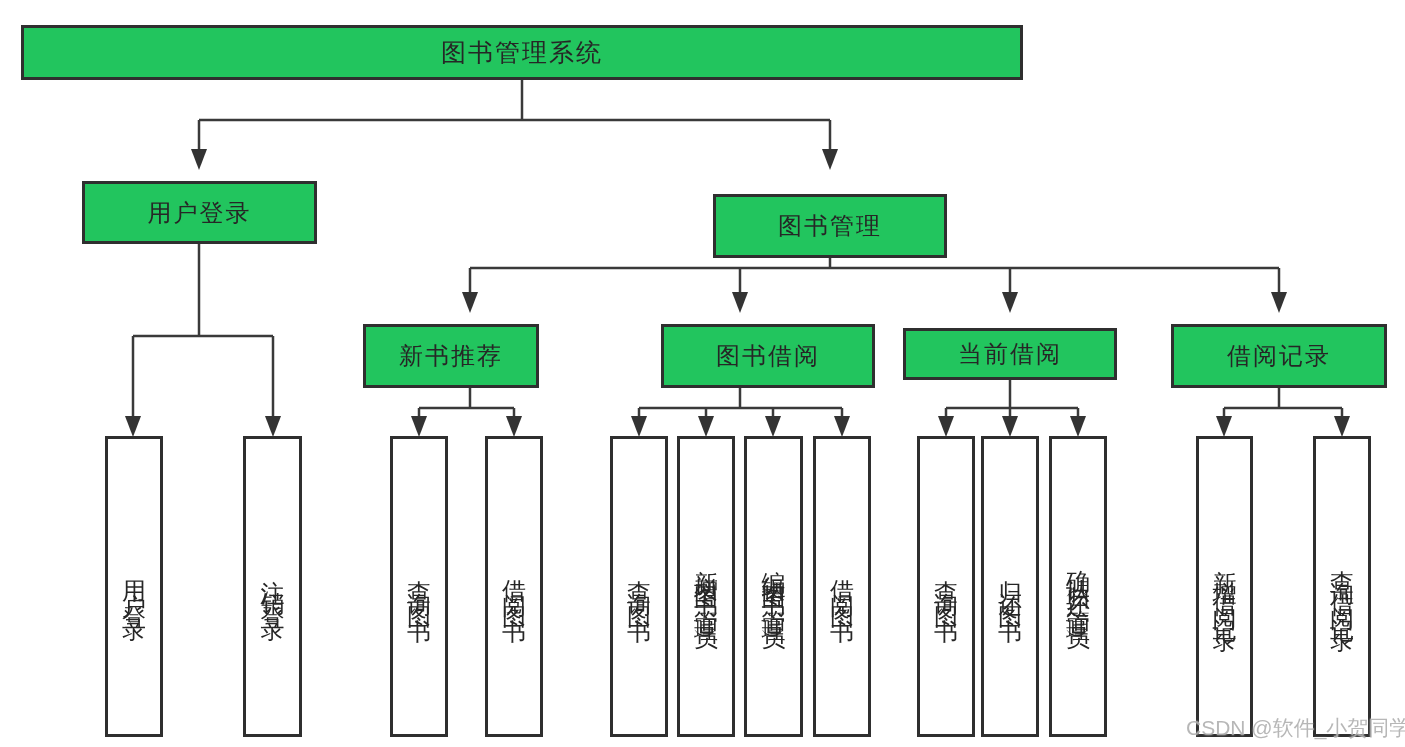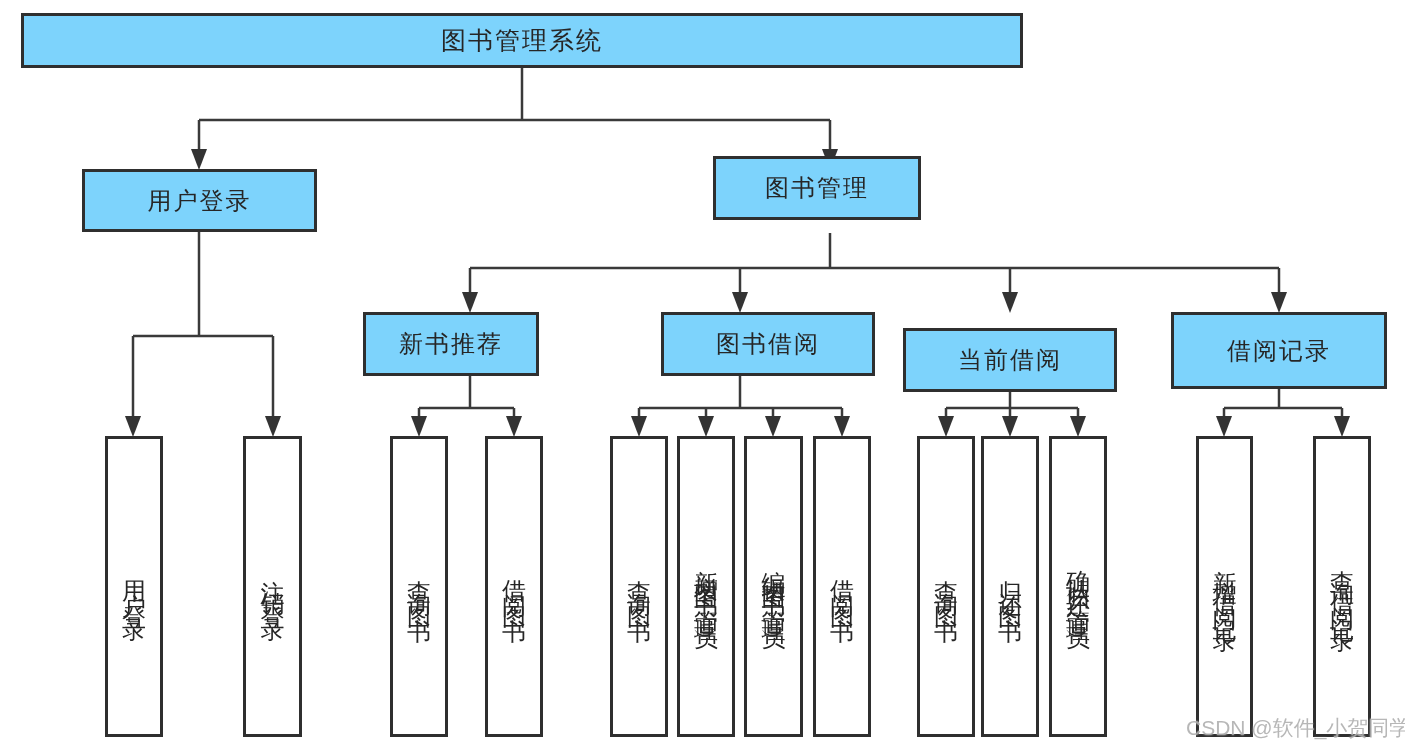--- a/index.html
+++ b/index.html
@@ -20,24 +20,25 @@
     position: absolute;
     left: 0;
     top: 0;
     width: 1405px;
     height: 747px;
   }
   .node {
     position: absolute;
     box-sizing: border-box;
     border: 3px solid #2f2f2f;
-    background: #7dd3fc;
+    background: #22c55e;
     display: flex;
     align-items: center;
     justify-content: center;
+    margin-top: 12px;
   }
   .node .lbl {
     font-size: 24px;
     letter-spacing: 2px;
     color: #262626;
     white-space: nowrap;
   }
   .node.root .lbl {
     font-size: 25px;
   }
@@ -144,34 +145,34 @@
     </g>
   </svg>
 
   <div class="node root" style="left:21px; top:13px; width:1002px; height:55px;">
     <span class="lbl">图书管理系统</span>
   </div>
 
   <div class="node" style="left:82px; top:169px; width:235px; height:63px;">
     <span class="lbl">用户登录</span>
   </div>
-  <div class="node" style="left:713px; top:156px; width:208px; height:64px;">
+  <div class="node" style="left:713px; top:182px; width:234px; height:64px;">
     <span class="lbl">图书管理</span>
   </div>
 
   <div class="node" style="left:363px; top:312px; width:176px; height:64px;">
     <span class="lbl">新书推荐</span>
   </div>
   <div class="node" style="left:661px; top:312px; width:214px; height:64px;">
     <span class="lbl">图书借阅</span>
   </div>
-  <div class="node" style="left:903px; top:328px; width:214px; height:64px;">
+  <div class="node" style="left:903px; top:316px; width:214px; height:52px;">
     <span class="lbl">当前借阅</span>
   </div>
-  <div class="node" style="left:1171px; top:312px; width:216px; height:77px;">
+  <div class="node" style="left:1171px; top:312px; width:216px; height:64px;">
     <span class="lbl">借阅记录</span>
   </div>
 
   <div class="leaf" style="left:105px; top:436px; width:58px; height:301px;">
     <span class="vlbl">用户登录</span>
   </div>
   <div class="leaf" style="left:243px; top:436px; width:59px; height:301px;">
     <span class="vlbl">注销登录</span>
   </div>
 

